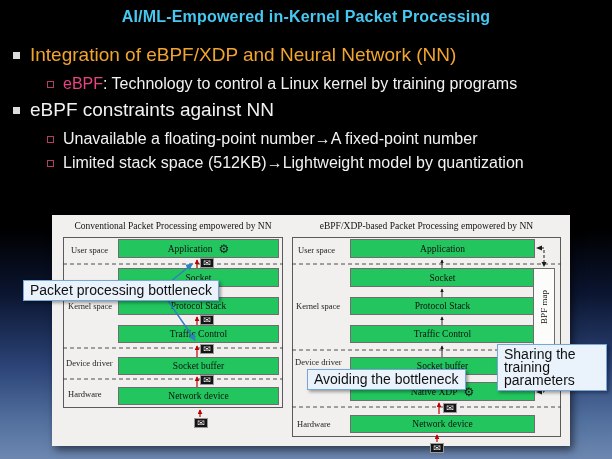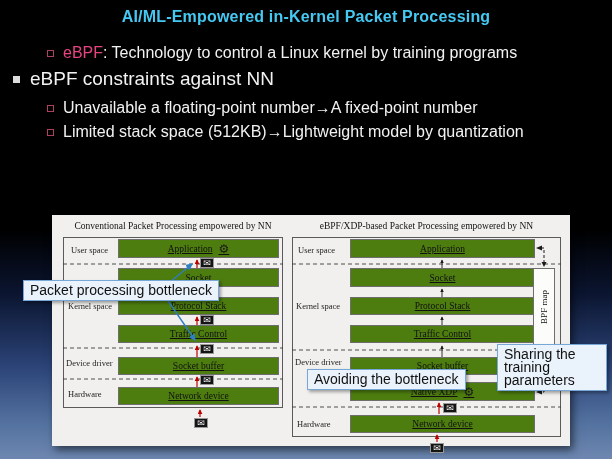--- a/index.html
+++ b/index.html
@@ -25,23 +25,23 @@
   .panel{
     position:absolute;left:52px;top:215px;width:518px;height:231px;
     background:#f1f0ee;box-shadow:3px 4px 8px rgba(0,0,0,.55);overflow:visible;
   }
   .dtitle{
     position:absolute;top:6px;text-align:center;
     font:9.5px "Liberation Serif",serif;color:#111;
   }
   .outerbox{position:absolute;border:1px solid #5a5a5a;box-sizing:border-box;}
   .dbox{
-    position:absolute;box-sizing:border-box;border:1px solid #6e6e6e;background:#4d7c0f;
+    position:absolute;box-sizing:border-box;border:1px solid #6e6e6e;background:#22c55e;
     display:flex;align-items:center;justify-content:center;
-    font:9.5px "Liberation Serif",serif;color:#111;z-index:2;text-decoration:underline;
+    font:9.5px "Liberation Serif",serif;color:#111;z-index:2;
   }
   .gear{font-size:12px;line-height:0;margin-left:6px;color:#1a1a1a;}
   .rlabel{position:absolute;font:8.5px "Liberation Serif",serif;color:#222;z-index:2;}
   .overlay{position:absolute;left:0;top:0;z-index:4;overflow:visible;pointer-events:none;}
   .env{
     position:absolute;width:14px;height:10px;box-sizing:border-box;
     background:#141414;border:1px solid #9a9a9a;color:#fff;
     display:flex;align-items:center;justify-content:center;
     font-size:9px;line-height:1;z-index:5;
   }
@@ -58,20 +58,24 @@
     white-space:nowrap;z-index:10;
   }
   .callout.wrap{white-space:normal;}
 </style>
 </head>
 <body>
 
 <div class="slide-title">AI/ML-Empowered in-Kernel Packet Processing</div>
 
 <div class="bullets">
+  <div class="li l1">
+    <span class="m1"></span>
+    <span class="accent">Integration of eBPF/XDP and Neural Network (NN)</span>
+  </div>
   <div class="li l2">
     <span class="m2"></span>
     <span><span class="pink">eBPF</span><span class="whitetxt">: Technology to control a Linux kernel by training programs</span></span>
   </div>
   <div class="li l1">
     <span class="m1"></span>
     <span class="whitetxt">eBPF constraints against NN</span>
   </div>
   <div class="li l2">
     <span class="m2"></span>

